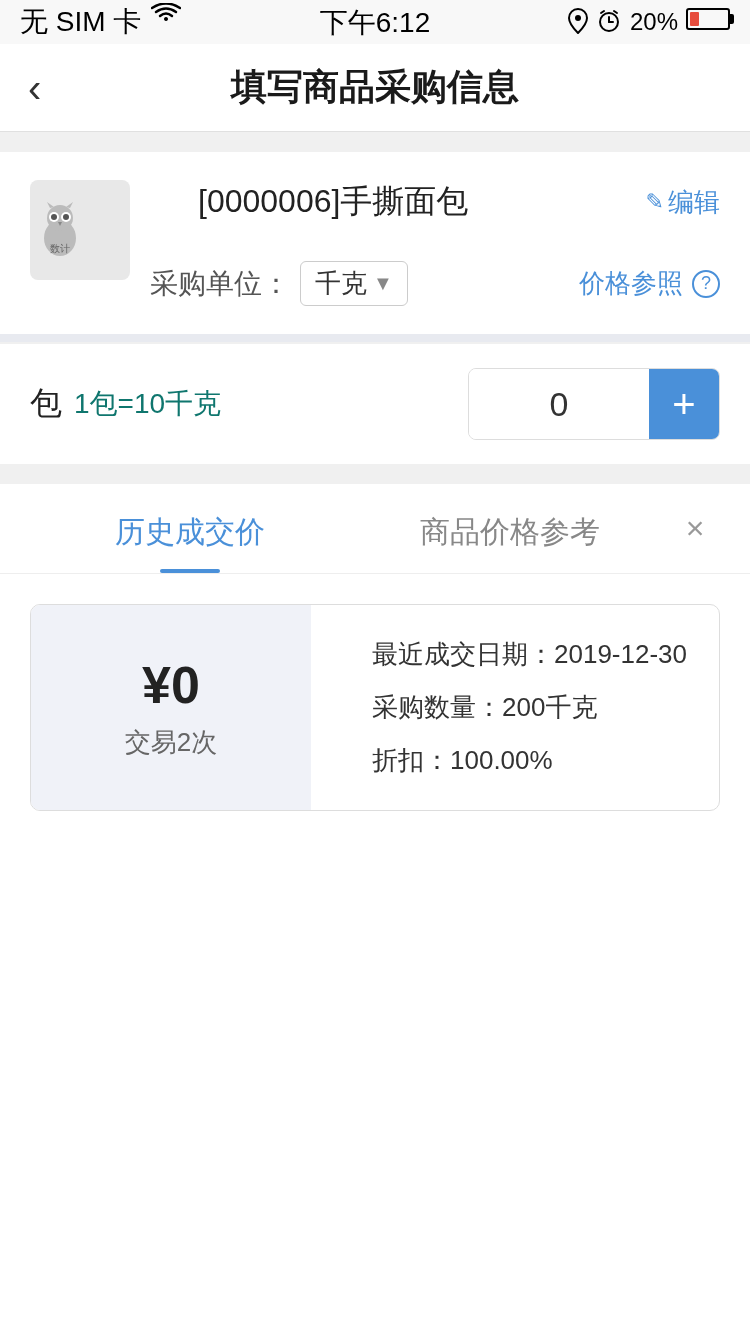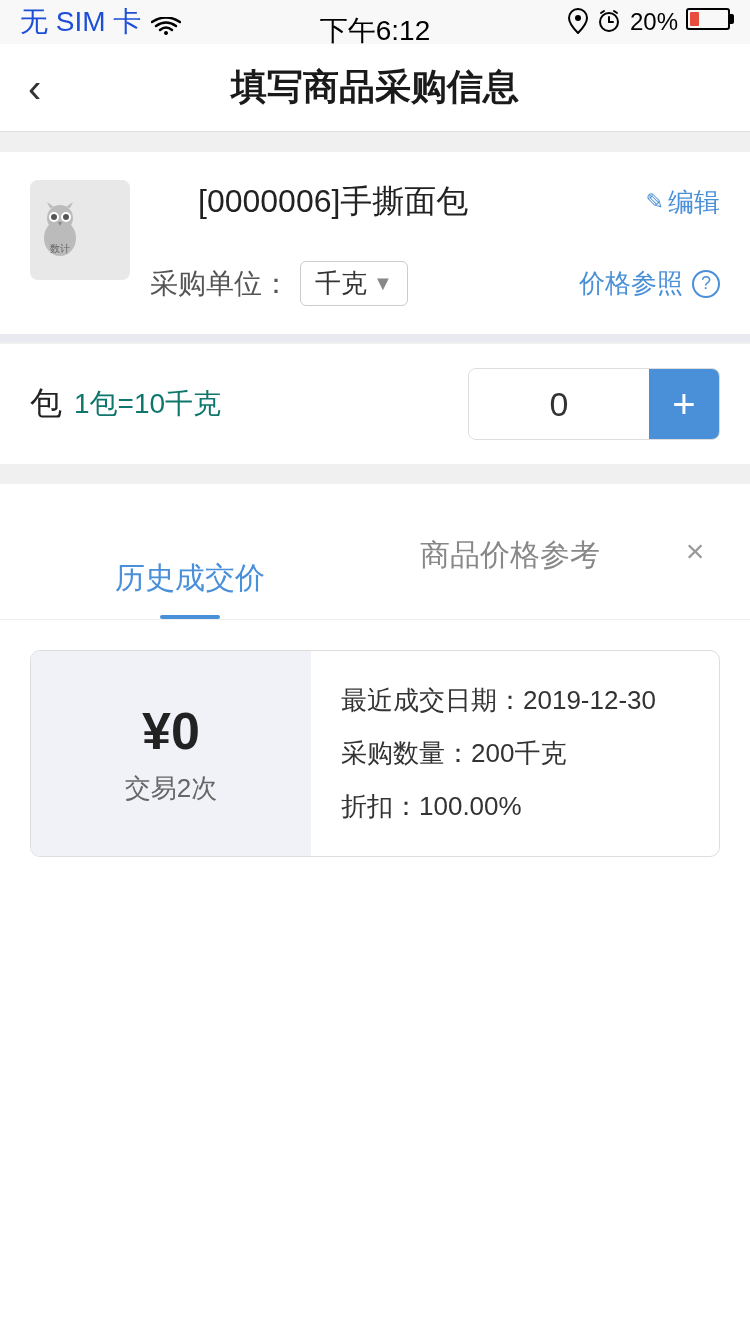--- a/index.html
+++ b/index.html
@@ -18,33 +18,33 @@
       height: 44px;
       background: #f8f8f8;
       display: flex;
       align-items: center;
       justify-content: space-between;
       padding: 0 20px;
     }
     .status-left {
       font-size: 28px;
       font-weight: 500;
-      color: #1d4ed8;
-      display: flex;
-      align-items: flex-end;
+      color: #000000;
+      display: flex;
+      align-items: flex-start;
       gap: 10px;
     }
     .status-center {
       font-size: 28px;
       font-weight: 500;
       color: #000;
       position: absolute;
       left: 50%;
       transform: translateX(-50%);
-      top: 12px;
+      top: 4px;
     }
     .status-right {
       display: flex;
       align-items: flex-start;
       gap: 8px;
       font-size: 24px;
       color: #000;
     }
     .battery-icon {
       width: 44px;
@@ -259,21 +259,20 @@
       text-align: center;
       padding: 28px 0 20px;
       font-size: 30px;
       color: #888;
       position: relative;
       cursor: pointer;
     }
     .tab-item.active {
       color: #4a90d9;
       font-weight: 500;
-      margin-top: 46px;
     }
     .tab-item.active::after {
       content: '';
       position: absolute;
       bottom: 0;
       left: 50%;
       transform: translateX(-50%);
       width: 60px;
       height: 4px;
       background: #4a90d9;
@@ -322,20 +321,21 @@
       padding: 30px 30px;
       display: flex;
       flex-direction: column;
       justify-content: center;
       gap: 14px;
     }
     .transaction-detail {
       font-size: 26px;
       color: #333;
       line-height: 1.5;
+      margin-left: 31px;
     }
 
     
     .bottom-space {
       background: #fff;
       flex: 1;
       min-height: 600px;
     }
   </style>
 </head>

